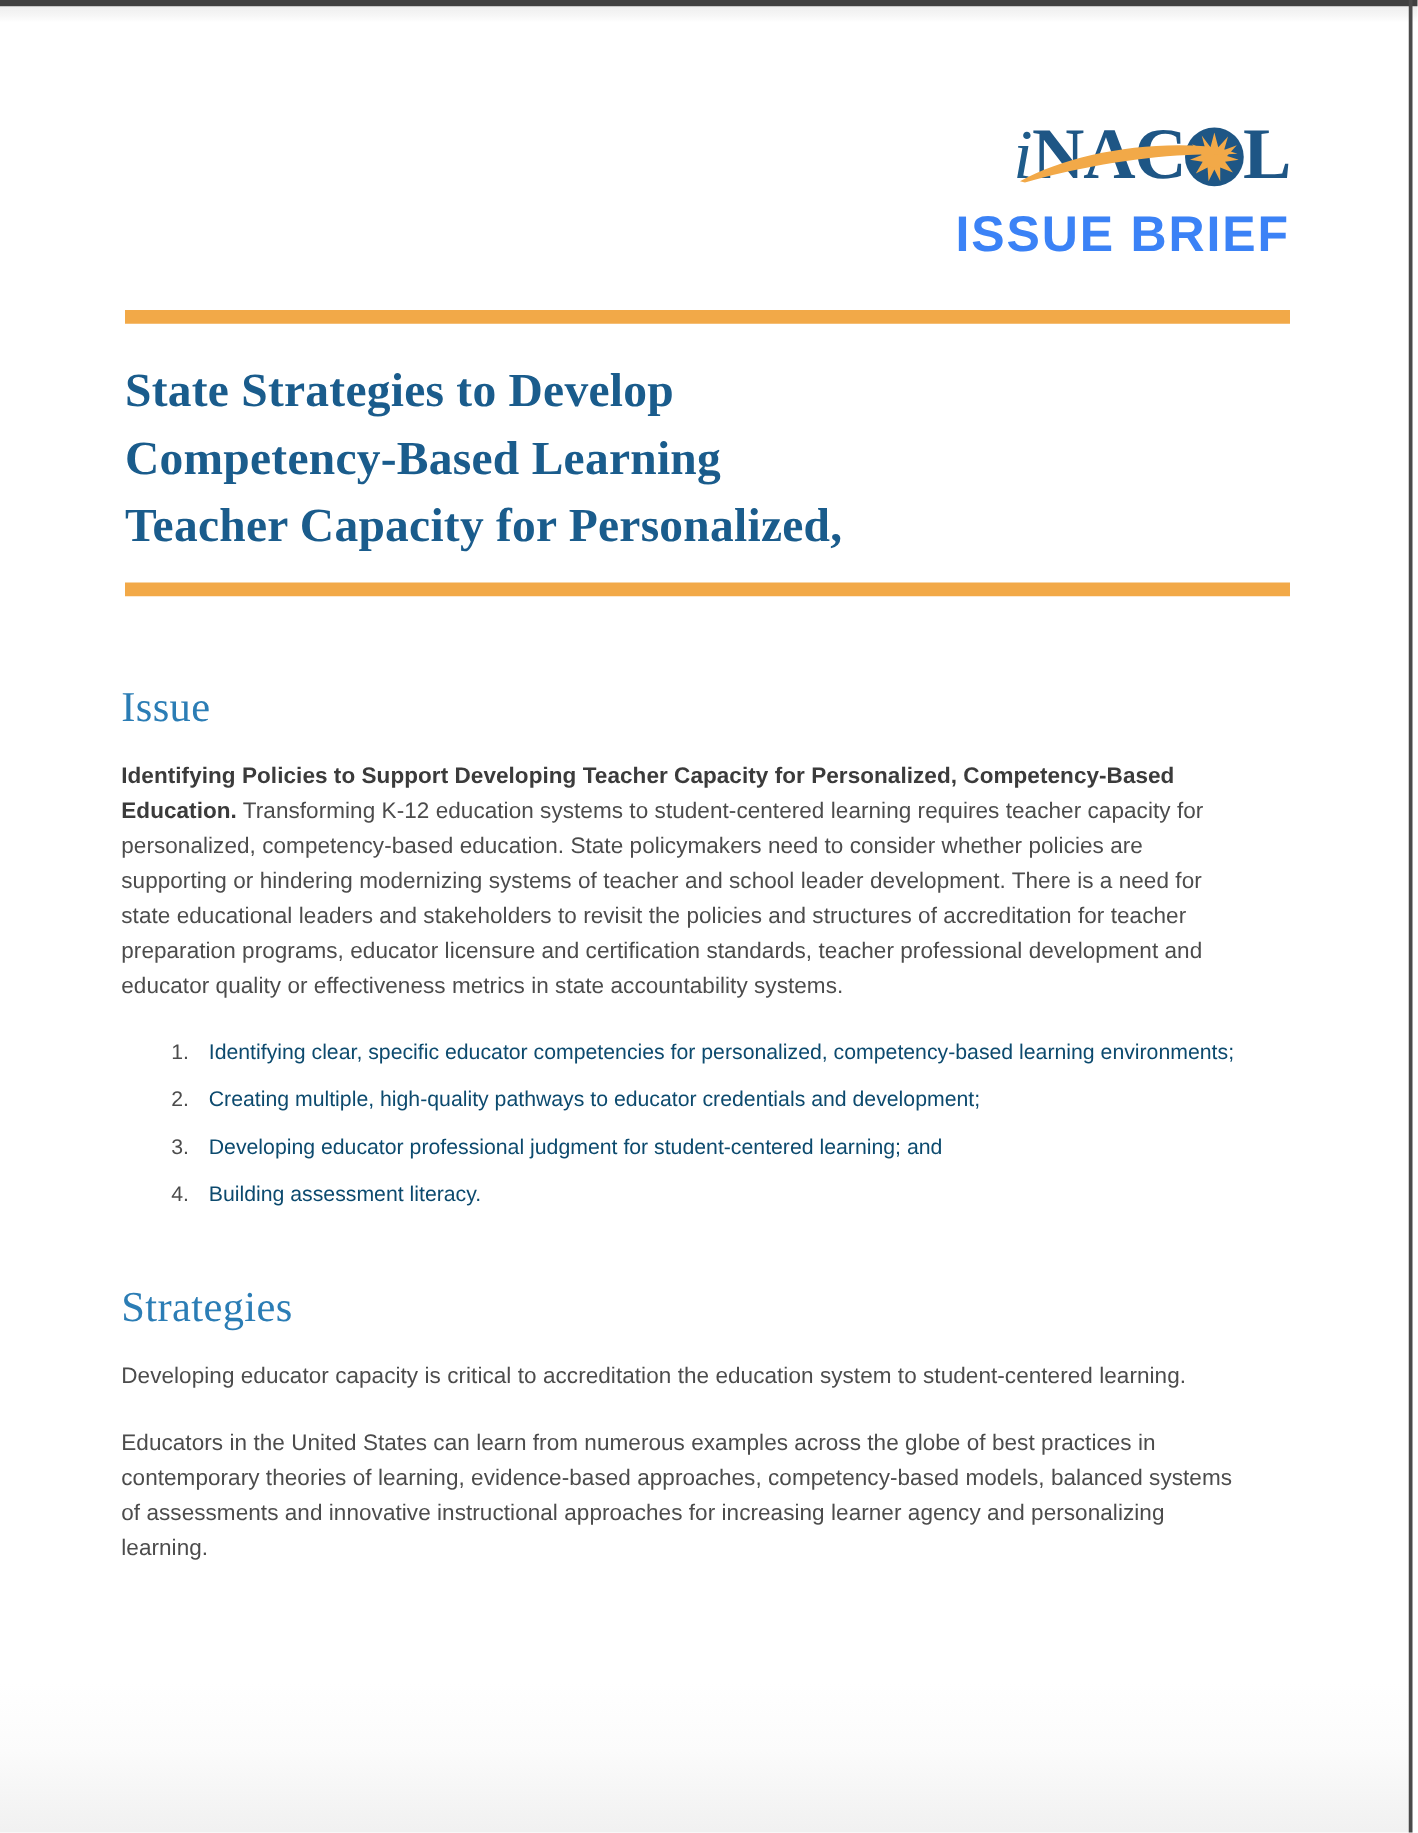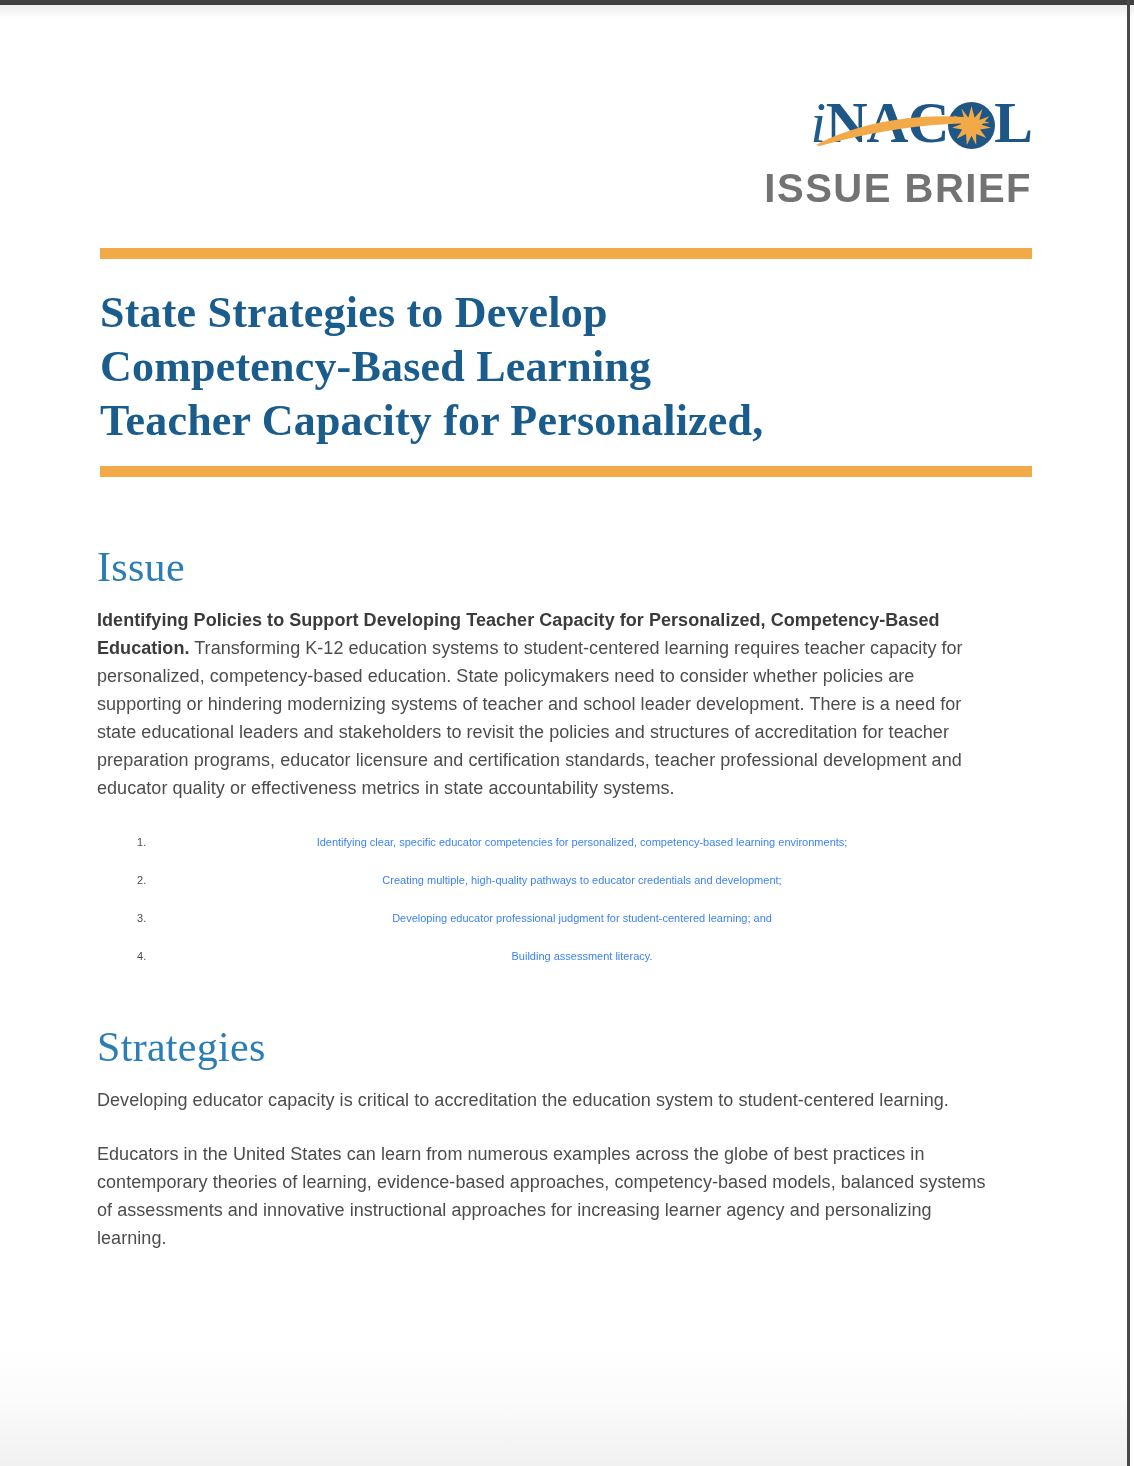--- a/index.html
+++ b/index.html
@@ -128,21 +128,21 @@
     overflow: hidden;
     pointer-events: none;
   }
   #issue-brief-label {
     display: block;
     margin-top: 10px;
     font-family: "Liberation Sans", sans-serif;
     font-weight: 700;
     font-size: 40px;
     letter-spacing: 1.5px;
-    color: #737373;
+    color: #3b82f6;
     white-space: nowrap;
     margin-left: 11px;
   }
 
   
   .rule-orange {
     position: absolute;
     left: 100px;
     width: 932px;
     height: 11px;
@@ -152,38 +152,38 @@
   #rule-bottom { top: 448px; }
 
   
   #doc-title {
     position: absolute;
     left: 100px;
     top: 268px;
     width: 940px;
     font-family: "Liberation Serif", serif;
     font-weight: 700;
-    font-size: 44px;
+    font-size: 38px;
     line-height: 54px;
     color: #1A5C8C;
     letter-spacing: 0.2px;
   }
   #doc-title .tline { display: block; white-space: nowrap; }
 
   
   #content {
     position: absolute;
     left: 97px;
     top: 530px;
     width: 900px;
   }
   h2.section-heading {
     font-family: "Liberation Serif", serif;
     font-weight: 400;
-    font-size: 42px;
+    font-size: 34px;
     line-height: 38px;
     color: #2B7DB5;
     margin: 0 0 20px 0;
     letter-spacing: 0.3px;
   }
   #section-background-heading { margin-top: 58px; }
   p.body-text {
     font-family: "Liberation Sans", sans-serif;
     font-size: 18px;
     line-height: 28px;
@@ -198,26 +198,25 @@
   ol.strategy-list {
     margin: 0 0 0 0;
     padding: 0 0 0 40px;
     list-style: none;
     counter-reset: strat;
   }
   ol.strategy-list li {
     counter-increment: strat;
     position: relative;
     font-family: "Liberation Sans", sans-serif;
-    font-size: 11px;
+    font-size: 17px;
     line-height: 28px;
-    color: #3b82f6;
+    color: #0c4a6e;
     margin-bottom: 10px;
     padding-left: 30px;
-    text-align: center;
   }
   ol.strategy-list li:before {
     content: counter(strat) ".";
     position: absolute;
     left: 0;
     top: 0;
     color: #4C4C4C;
   }
 </style>
 </head>

